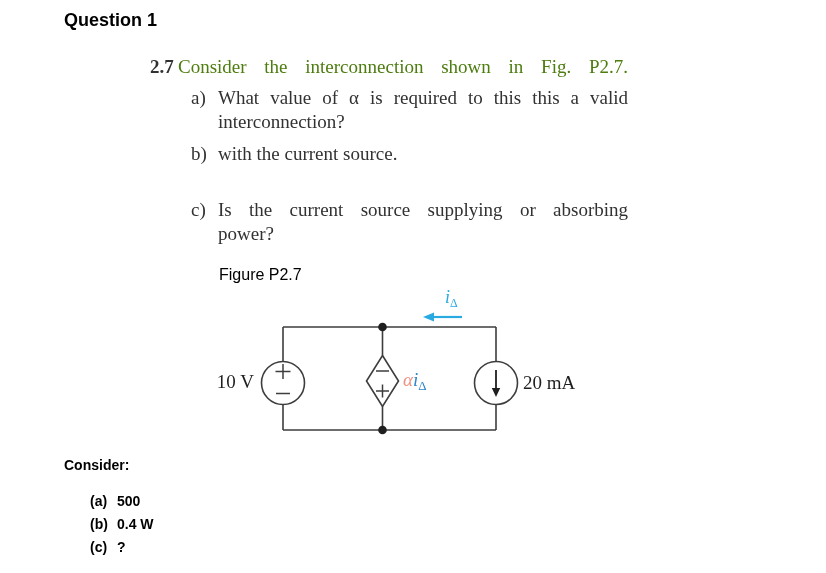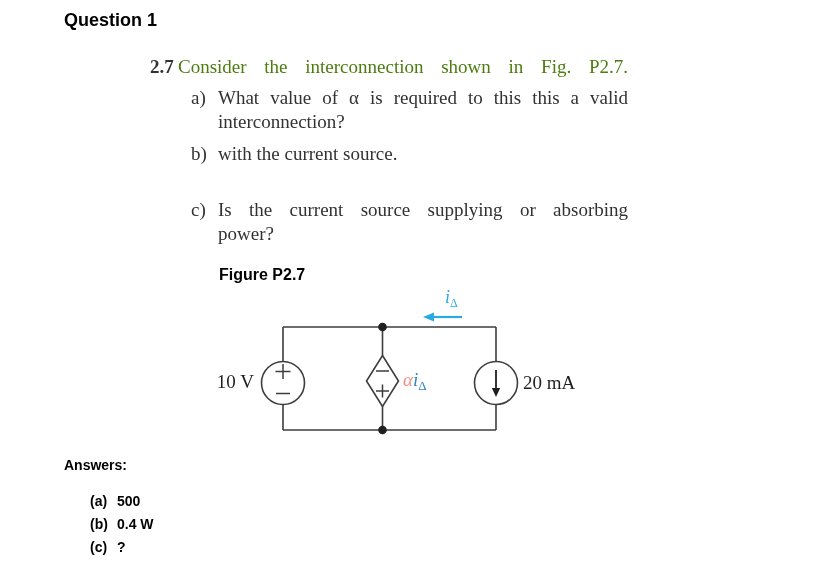--- a/index.html
+++ b/index.html
@@ -35,21 +35,21 @@
   .part-label { position: absolute; left: 0; top: 0; color: #323232; font-size: 19px; line-height: 24px; }
   .part-lines { position: absolute; left: 27px; top: 0; width: 410px; }
   .part-line { color: #323232; font-size: 19px; line-height: 24px; }
   .part-line.justified { text-align: justify; text-align-last: justify; }
   .part-a { top: 86px; }
   .part-b { top: 142px; }
   .part-c { top: 198px; }
   .figure-label {
     position: absolute; left: 219px; top: 266px;
     font-family: "Liberation Sans", sans-serif;
-    font-weight: bold; font-size: 16px; color: #000000;
+    font-weight: normal; font-size: 16px; color: #000000;
   }
   .circuit { position: absolute; left: 200px; top: 285px; width: 400px; height: 162px; }
   .circuit svg { position: absolute; left: 0; top: 0; }
   .clabel { position: absolute; color: #1f1f1f; font-size: 19px; line-height: 20px; white-space: nowrap; }
   .label-10v { left: 0; top: 87px; width: 54px; text-align: right; }
   .label-20ma { left: 323px; top: 88px; }
   .label-dep { left: 203px; top: 85px; font-style: italic; }
   .alpha-coeff { color: #ef9181; font-style: italic; }
   .dep-i { color: #2e86c9; font-style: italic; }
   .dep-sub { color: #2e86c9; font-size: 13px; font-style: normal; }
@@ -162,21 +162,21 @@
       <span class="alpha-coeff">α</span><span class="dep-i">i</span><sub class="dep-sub">Δ</sub>
     </div>
 
     <div class="clabel label-20ma">20 mA</div>
 
     <div class="clabel label-idelta">
       <span class="cyan-i">i</span><sub class="cyan-sub">Δ</sub>
     </div>
   </div>
 
-  <div class="answers-heading">Answers:</div>
+  <div class="answers-heading">Consider:</div>
 
   <div class="answer-item ans-0">
     <span class="a-label">(a)</span><span>500</span>
   </div>
   <div class="answer-item ans-1">
     <span class="a-label">(b)</span><span>0.4 W</span>
   </div>
   <div class="answer-item ans-2">
     <span class="a-label">(c)</span><span>?</span>
   </div>

